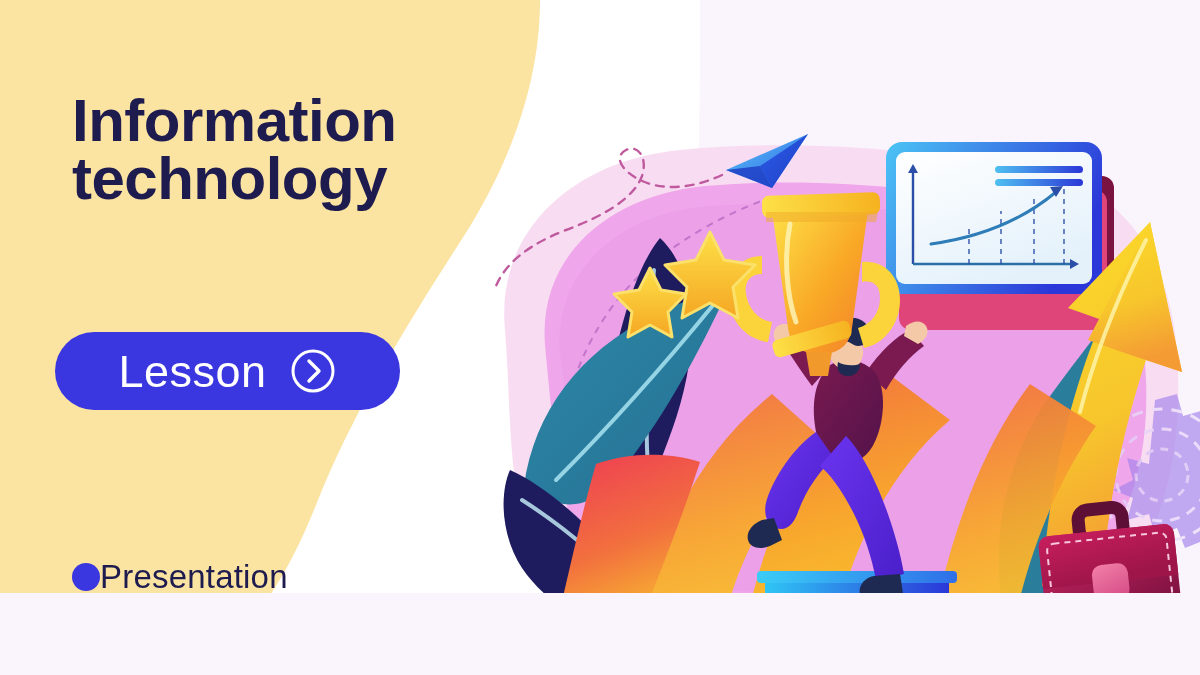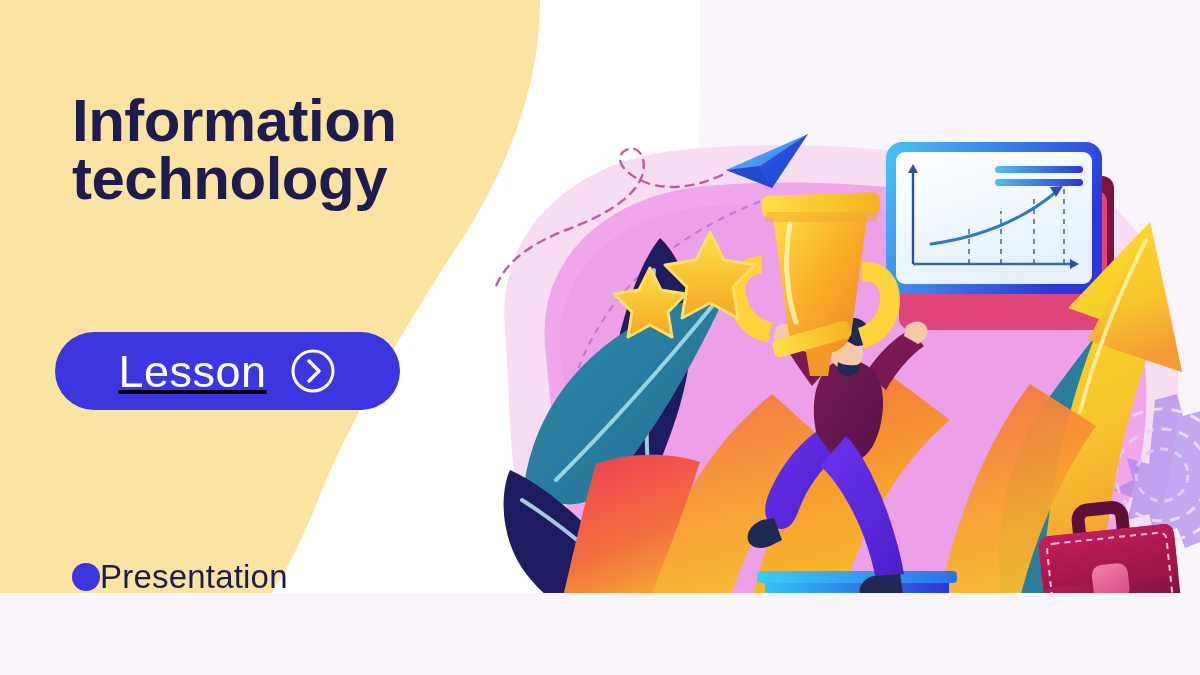--- a/index.html
+++ b/index.html
@@ -42,21 +42,20 @@
     width:345px; height:78px;
     background:#3A36E0;
     border-radius:39px;
     display:flex;
     align-items:center;
     justify-content:center;
     gap:22px;
     pointer-events:auto;
     cursor:pointer;
     border:none;
-    text-decoration:underline;
   }
   #lesson-label {
     color:#FFFFFF;
     font-size:45px;
     font-weight:400;
     letter-spacing:0.5px;
     line-height:1;
   }
   #lesson-arrow { display:block; }
   #subtitle-row {

